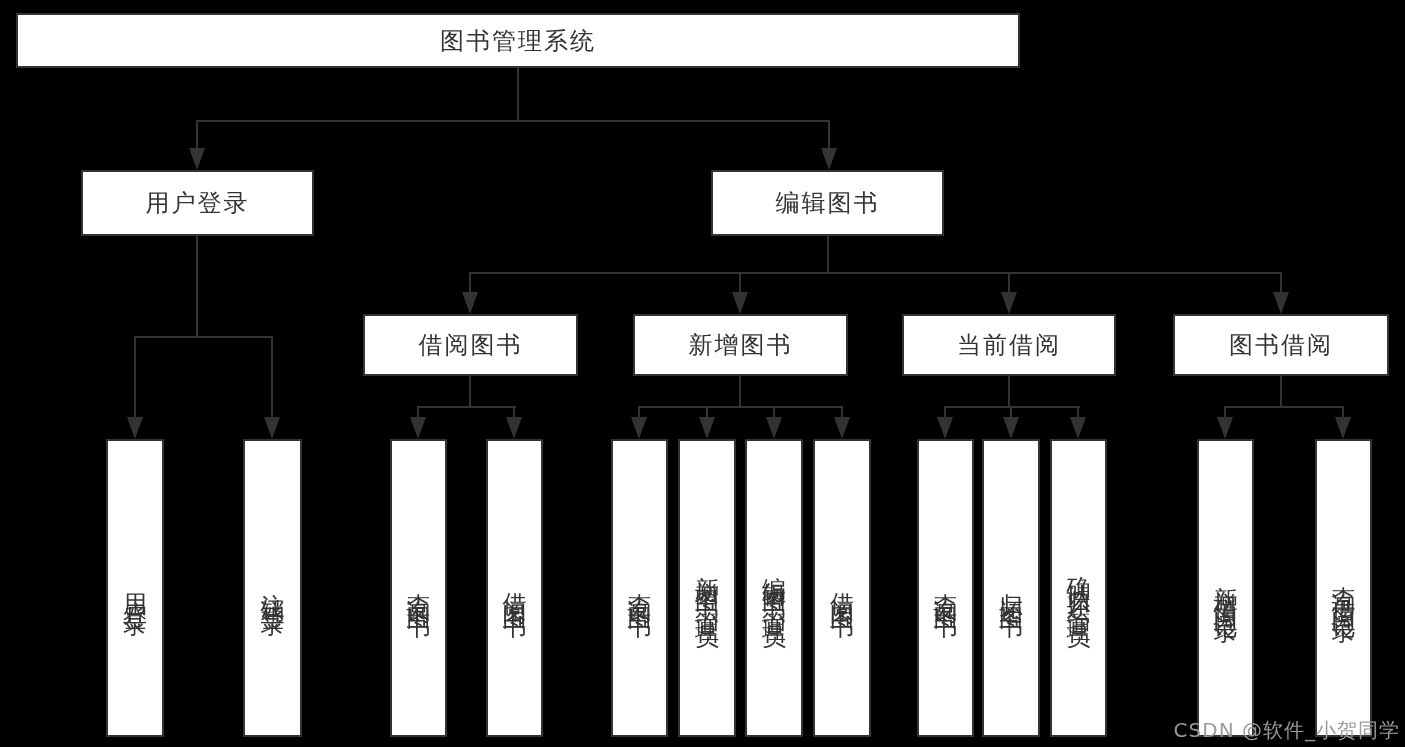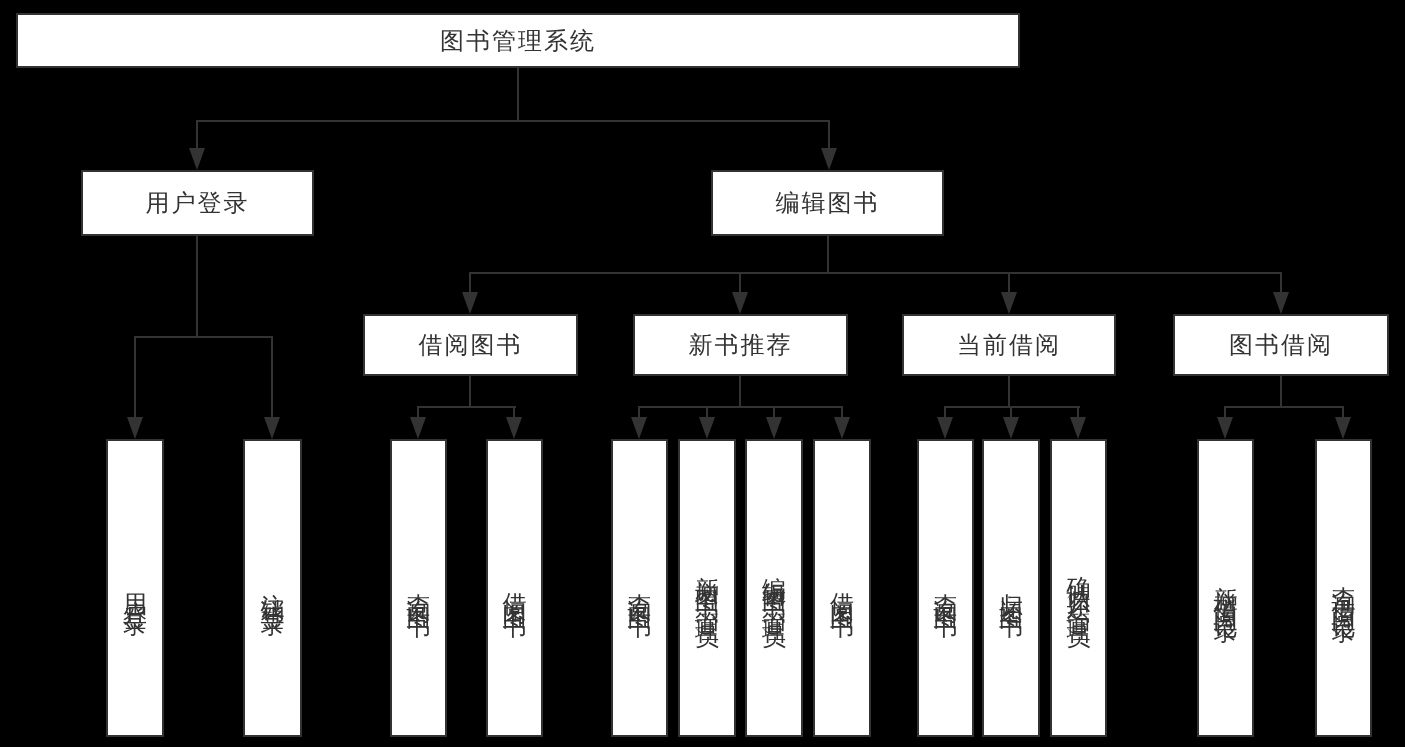--- a/index.html
+++ b/index.html
@@ -100,21 +100,21 @@
   <div class="vl" style="left:469px; top:272px; height:20px;"></div>
   <div class="arrow" style="left:462px; top:292px;"></div>
   <div class="vl" style="left:739px; top:272px; height:20px;"></div>
   <div class="arrow" style="left:732px; top:292px;"></div>
   <div class="vl" style="left:1008px; top:272px; height:20px;"></div>
   <div class="arrow" style="left:1001px; top:292px;"></div>
   <div class="vl" style="left:1280px; top:272px; height:20px;"></div>
   <div class="arrow" style="left:1273px; top:292px;"></div>
 
   <div class="box" style="left:363px; top:314px; width:215px; height:62px;">借阅图书</div>
-  <div class="box" style="left:633px; top:314px; width:215px; height:62px;">新书推荐</div>
+  <div class="box" style="left:633px; top:314px; width:215px; height:62px;">新增图书</div>
   <div class="box" style="left:902px; top:314px; width:214px; height:62px;text-align:right;">当前借阅</div>
   <div class="box" style="left:1173px; top:314px; width:216px; height:62px;">图书借阅</div>
 
   <div class="vl" style="left:469px; top:376px; height:30px;"></div>
   <div class="hl" style="left:417px; top:406px; width:99px;"></div>
   <div class="vl" style="left:417px; top:406px; height:11px;"></div>
   <div class="arrow" style="left:410px; top:417px;"></div>
   <div class="vl" style="left:513px; top:406px; height:11px;"></div>
   <div class="arrow" style="left:506px; top:417px;"></div>
 
@@ -182,14 +182,15 @@
     <span>确认归还（管理员）</span>
   </div>
 
   <div class="leaf" style="left:1197px; top:439px; width:57px; height:298px;">
     <span>新增借阅记录</span>
   </div>
   <div class="leaf" style="left:1315px; top:439px; width:57px; height:298px;">
     <span>查询借阅记录</span>
   </div>
 
+  <div class="watermark">CSDN @软件_小贺同学</div>
 
 </div>
 
 </body></html>

